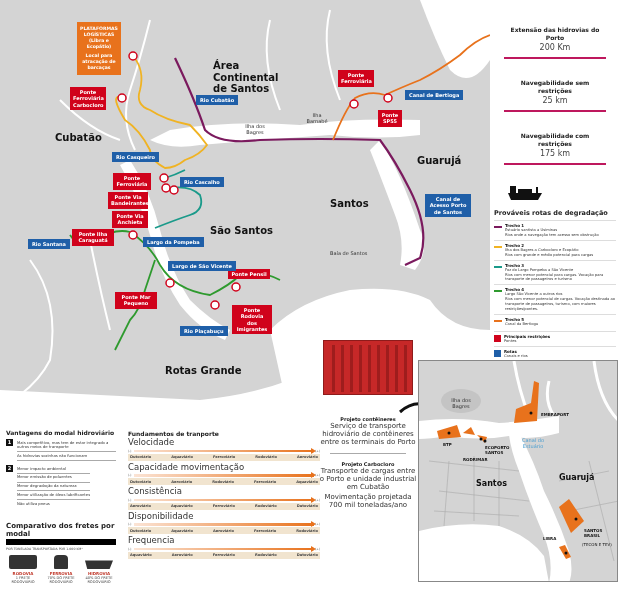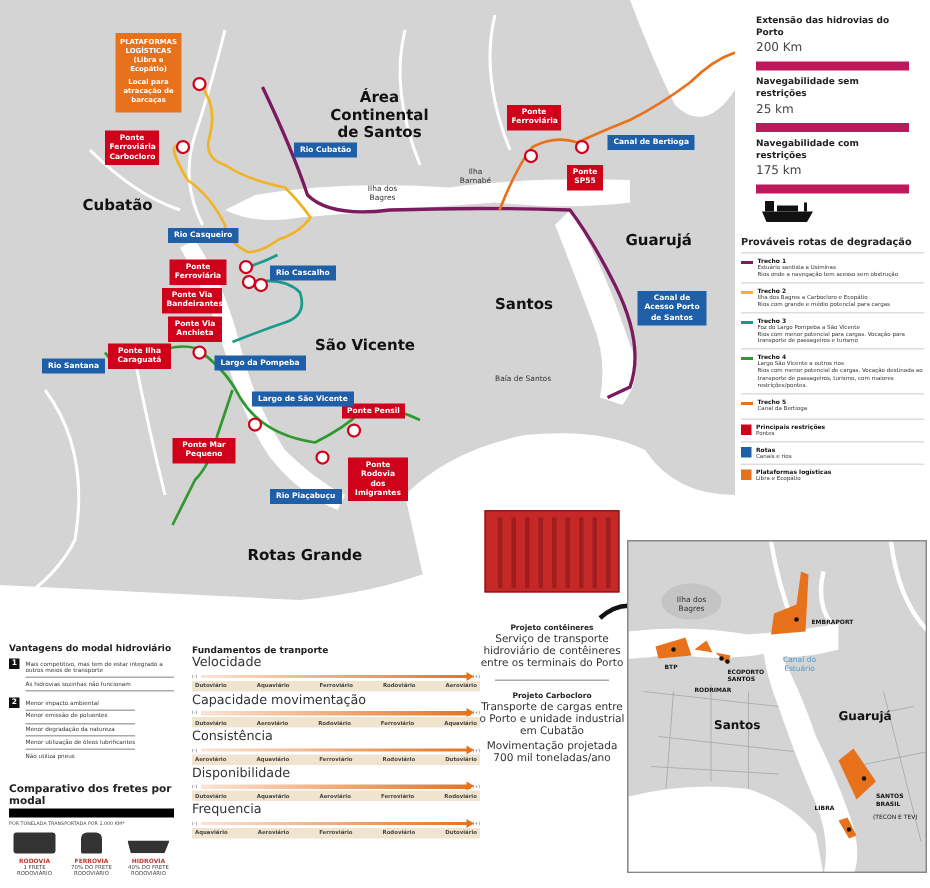--- a/index.html
+++ b/index.html
@@ -2,24 +2,24 @@
 <html><head>
 <meta charset="utf-8">
 <style>
 *{box-sizing:border-box;margin:0;padding:0}
 body{width:620px;height:592px;background:#fff;font-family:"DejaVu Sans",sans-serif;position:relative;overflow:hidden;color:#222}
 #map{position:absolute;left:0;top:0;width:490px;height:420px;background:#d4d4d4;overflow:hidden}
 #map svg{position:absolute;left:0;top:0}
 .lbl-red{position:absolute;background:#d0021b;color:#fff;font-size:5px;font-weight:bold;text-align:center;padding:2px 3px;line-height:1.25}
 .lbl-blue{position:absolute;background:#1f5fa8;color:#fff;font-size:5px;font-weight:bold;text-align:center;padding:2px 4px;line-height:1.25;white-space:nowrap}
 .lbl-orange{position:absolute;background:#e8721c;color:#fff;font-size:4.6px;font-weight:bold;text-align:center;padding:4px 3px;line-height:1.3}
-.city{position:absolute;font-weight:bold;font-size:10px;color:#111;text-align:center;line-height:1.15}
+.city{position:absolute;font-weight:bold;font-size:10px;color:#111;text-align:left;line-height:1.15}
 .small-place{position:absolute;font-size:5px;color:#333;text-align:center;line-height:1.2}
 #sidebar{position:absolute;left:490px;top:0;width:130px;height:340px;background:#fff;padding:6px 4px}
-.stat{text-align:left;border-bottom:6px solid #be185d;padding:4px 0 5px;margin:0 10px}
+.stat{text-align:center;border-bottom:2px solid #be185d;padding:4px 0 5px;margin:16px 10px}
 .stat:last-of-type{border-bottom:none}
 .stat-t{font-size:6px;font-weight:bold;line-height:1.25}
 .stat-v{font-size:8px;color:#444;margin-top:2px}
 .routes-title{font-size:6.5px;font-weight:bold;margin:4px 0 3px}
 .route{display:flex;gap:3px;border-top:1px solid #ddd;padding:2px 0}
 .route .sw{width:8px;height:2px;margin-top:3px;flex:none}
 .route .sq{width:7px;height:7px;margin-top:1px;flex:none}
 .route .tx{font-size:3.7px;line-height:1.3;color:#333}
 .route .tx b{font-size:4px;display:block;color:#111}
 #bottom-left{position:absolute;left:0;top:425px;width:122px;height:167px;padding:4px 6px}
@@ -103,21 +103,21 @@
 
   <div class="lbl-orange" style="left:77px;top:22px;width:44px">
     <div>PLATAFORMAS LOGÍSTICAS (Libra e Ecopátio)</div>
     <div style="margin-top:3px">Local para atracação de barcaças</div>
   </div>
 
   <div class="city" style="left:213px;top:60px;width:80px">Área Continental de Santos</div>
   <div class="city" style="left:55px;top:132px">Cubatão</div>
   <div class="city" style="left:330px;top:198px">Santos</div>
   <div class="city" style="left:417px;top:155px">Guarujá</div>
-  <div class="city" style="left:210px;top:225px">São Vicente</div>
+  <div class="city" style="left:210px;top:225px">São Santos</div>
   <div class="city" style="left:165px;top:365px">Rotas Grande</div>
 
   <div class="small-place" style="left:243px;top:123px;width:24px">Ilha dos Bagres</div>
   <div class="small-place" style="left:306px;top:112px;width:22px">Ilha Barnabé</div>
   <div class="small-place" style="left:330px;top:250px">Baía de Santos</div>
 
   <div class="lbl-red" style="left:70px;top:87px;width:36px">Ponte Ferroviária Carbocloro</div>
   <div class="lbl-red" style="left:338px;top:70px;width:36px">Ponte Ferroviária</div>
   <div class="lbl-red" style="left:378px;top:110px;width:24px">Ponte SP55</div>
   <div class="lbl-red" style="left:113px;top:173px;width:38px">Ponte Ferroviária</div>

